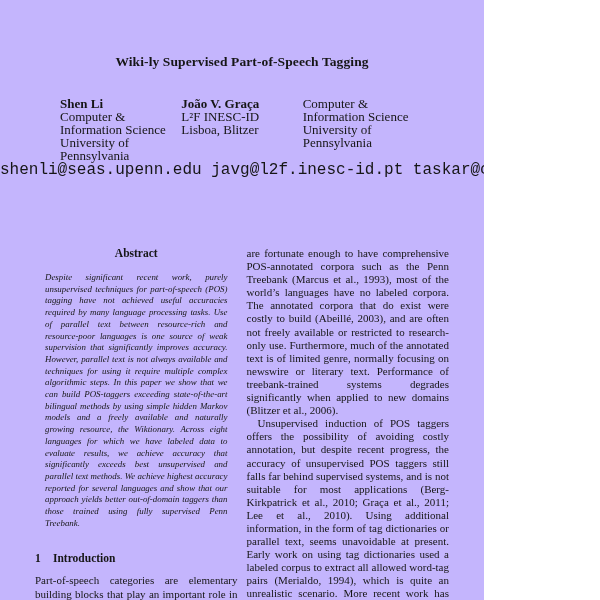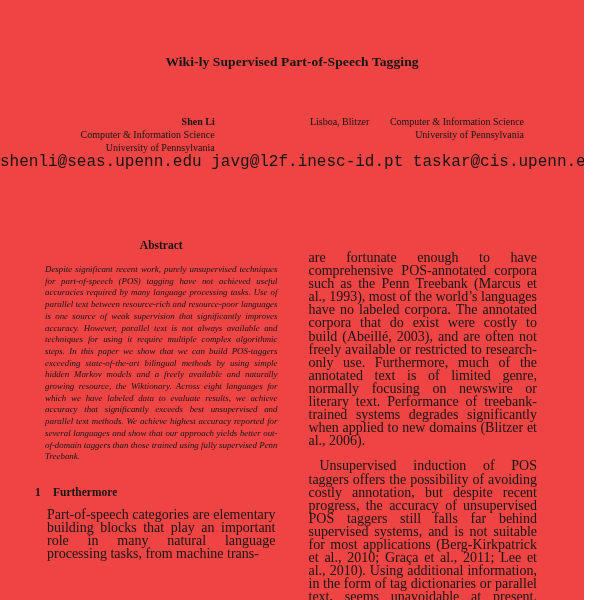--- a/index.html
+++ b/index.html
@@ -4,42 +4,41 @@
 <style>
   html, body { margin: 0; padding: 0; }
   body {
     width: 600px; height: 600px;
     background: #ffffff;
     font-family: "Liberation Serif", serif;
     color: #161616;
   }
   .page {
     position: relative;
-    width: 584px; height: 600px;
+    width: 484px; height: 600px;
     overflow: hidden;
-    background: #ef4444;
+    background: #c4b5fd;
   }
   .paper-title {
     padding-top: 54px;
     text-align: center;
     font-size: 13.5px;
     font-weight: bold;
     letter-spacing: 0.1px;
   }
   .authors {
     display: flex;
     margin-top: 27px;
     padding: 0 60px;
   }
   .author {
     flex: 1;
-    text-align: right;
+    text-align: left;
     line-height: 13px;
-    font-size: 10px;
-    margin-top: 18px;
+    font-size: 13px;
   }
   .author-name { font-weight: bold; }
   .emails {
     margin-top: 1px;
     text-align: center;
     font-family: "Liberation Mono", monospace;
     font-size: 16px;
     line-height: 14px;
     white-space: nowrap;
   }
@@ -64,60 +63,62 @@
     hyphens: none;
     font-style: italic;
   }
   .section-heading {
     margin-top: 23px;
     font-size: 11.5px;
     font-weight: bold;
   }
   .section-heading .sec-num { display: inline-block; min-width: 18px; }
   .body-par {
-    font-size: 14px;
+    font-size: 11px;
     line-height: 13.1px;
     text-align: justify;
     hyphens: none;
-    margin: 12px;
+    margin: 0;
   }
   .intro-par { margin-top: 10px; }
   .indent-par { text-indent: 11px; }
 </style>
 </head>
 <body>
 
 <div class="page">
 
   <div class="paper-title">Wiki-ly Supervised Part-of-Speech Tagging</div>
 
   <div class="authors">
     <div class="author">
       <div class="author-name">Shen Li</div>
       <div class="affil">Computer &amp; Information Science</div>
       <div class="affil">University of Pennsylvania</div>
     </div>
     <div class="author">
+      <div class="author-name">João V. Graça</div>
+      <div class="affil">L²F INESC-ID</div>
       <div class="affil">Lisboa, Blitzer</div>
     </div>
     <div class="author">
       <div class="affil">Computer &amp; Information Science</div>
       <div class="affil">University of Pennsylvania</div>
     </div>
   </div>
 
   <div class="emails">shenli@seas.upenn.edu javg@l2f.inesc-id.pt taskar@cis.upenn.edu</div>
 
   <div class="columns">
 
     <div class="col">
       <div class="abstract-heading">Abstract</div>
       <div class="abstract-body">Despite significant recent work, purely unsupervised techniques for part-of-speech (POS) tagging have not achieved useful accuracies required by many language processing tasks. Use of parallel text between resource-rich and resource-poor languages is one source of weak supervision that significantly improves accuracy. However, parallel text is not always available and techniques for using it require multiple complex algorithmic steps. In this paper we show that we can build POS-taggers exceeding state-of-the-art bilingual methods by using simple hidden Markov models and a freely available and naturally growing resource, the Wiktionary. Across eight languages for which we have labeled data to evaluate results, we achieve accuracy that significantly exceeds best unsupervised and parallel text methods. We achieve highest accuracy reported for several languages and show that our approach yields better out-of-domain taggers than those trained using fully supervised Penn Treebank.</div>
       <div class="section-heading">
-        <span class="sec-num">1</span><span>Furthermore</span>
+        <span class="sec-num">1</span><span>Introduction</span>
       </div>
       <p class="body-par intro-par">Part-of-speech categories are elementary building blocks that play an important role in many natural language processing tasks, from machine trans-</p>
     </div>
 
     <div class="col">
       <p class="body-par">are fortunate enough to have comprehensive POS-annotated corpora such as the Penn Treebank (Marcus et al., 1993), most of the world’s languages have no labeled corpora. The annotated corpora that do exist were costly to build (Abeillé, 2003), and are often not freely available or restricted to research-only use. Furthermore, much of the annotated text is of limited genre, normally focusing on newswire or literary text. Performance of treebank-trained systems degrades significantly when applied to new domains (Blitzer et al., 2006).</p>
       <p class="body-par indent-par">Unsupervised induction of POS taggers offers the possibility of avoiding costly annotation, but despite recent progress, the accuracy of unsupervised POS taggers still falls far behind supervised systems, and is not suitable for most applications (Berg-Kirkpatrick et al., 2010; Graça et al., 2011; Lee et al., 2010). Using additional information, in the form of tag dictionaries or parallel text, seems unavoidable at present. Early work on using tag dictionaries used a labeled corpus to extract all allowed word-tag pairs (Merialdo, 1994), which is quite an unrealistic scenario. More recent work has used a subset of the observed word-tag pairs and focused on generalizing dictionary entries (Smith and Eisner, 2005; Haghighi and Klein, 2006; Toutanova and Johnson, 2007; Goldwater and Griffiths, 2007). Using corpus-based dictionaries greatly biases the test results, and</p>
     </div>
 
   </div>

